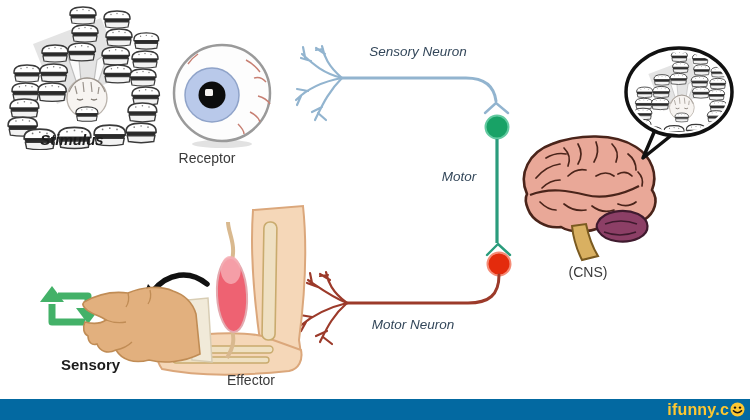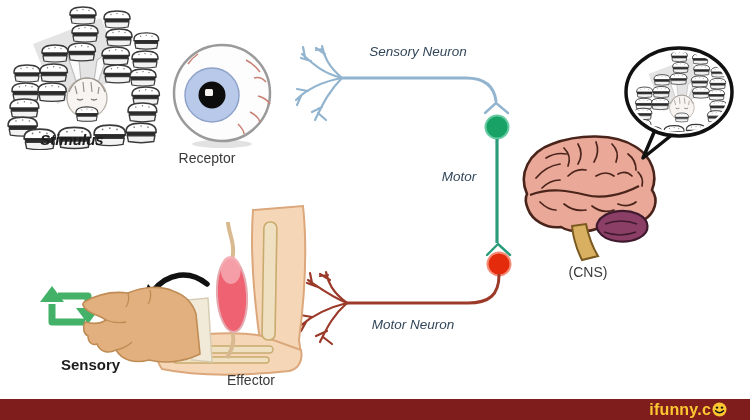--- a/index.html
+++ b/index.html
@@ -3,22 +3,22 @@
 <meta charset="utf-8">
 <style>
   html,body{margin:0;padding:0;background:#fff;}
   #canvas{position:relative;width:750px;height:420px;background:#ffffff;overflow:hidden;
           font-family:"Liberation Sans", sans-serif;}
   .abs{position:absolute;}
   .lbl{position:absolute;text-align:center;color:#3a3a3a;font-size:14px;line-height:1.15;}
   .lbl.bold{font-weight:bold;color:#1c1c1c;font-size:15px;}
   .lbl.ital{font-style:italic;color:#33475a;font-size:13.5px;}
   .lbl.two span{display:block;}
-  #watermark-bar{position:absolute;left:0;bottom:0;width:750px;height:21px;background:#7f1d1d;
-                 display:flex;align-items:center;justify-content:flex-end;padding-right:23px;box-sizing:border-box;}
+  #watermark-bar{position:absolute;left:0;bottom:0;width:750px;height:21px;background:#0369a1;
+                 display:flex;align-items:center;justify-content:flex-end;padding-right:5px;box-sizing:border-box;}
   #watermark-bar .wm-text{color:#fdc731;font-weight:bold;font-size:16px;letter-spacing:0.2px;}
   svg{display:block;}
 </style>
 </head>
 <body>
 
 <div id="canvas">
 
   <svg width="0" height="0" class="abs" aria-hidden="true">
     <defs>

